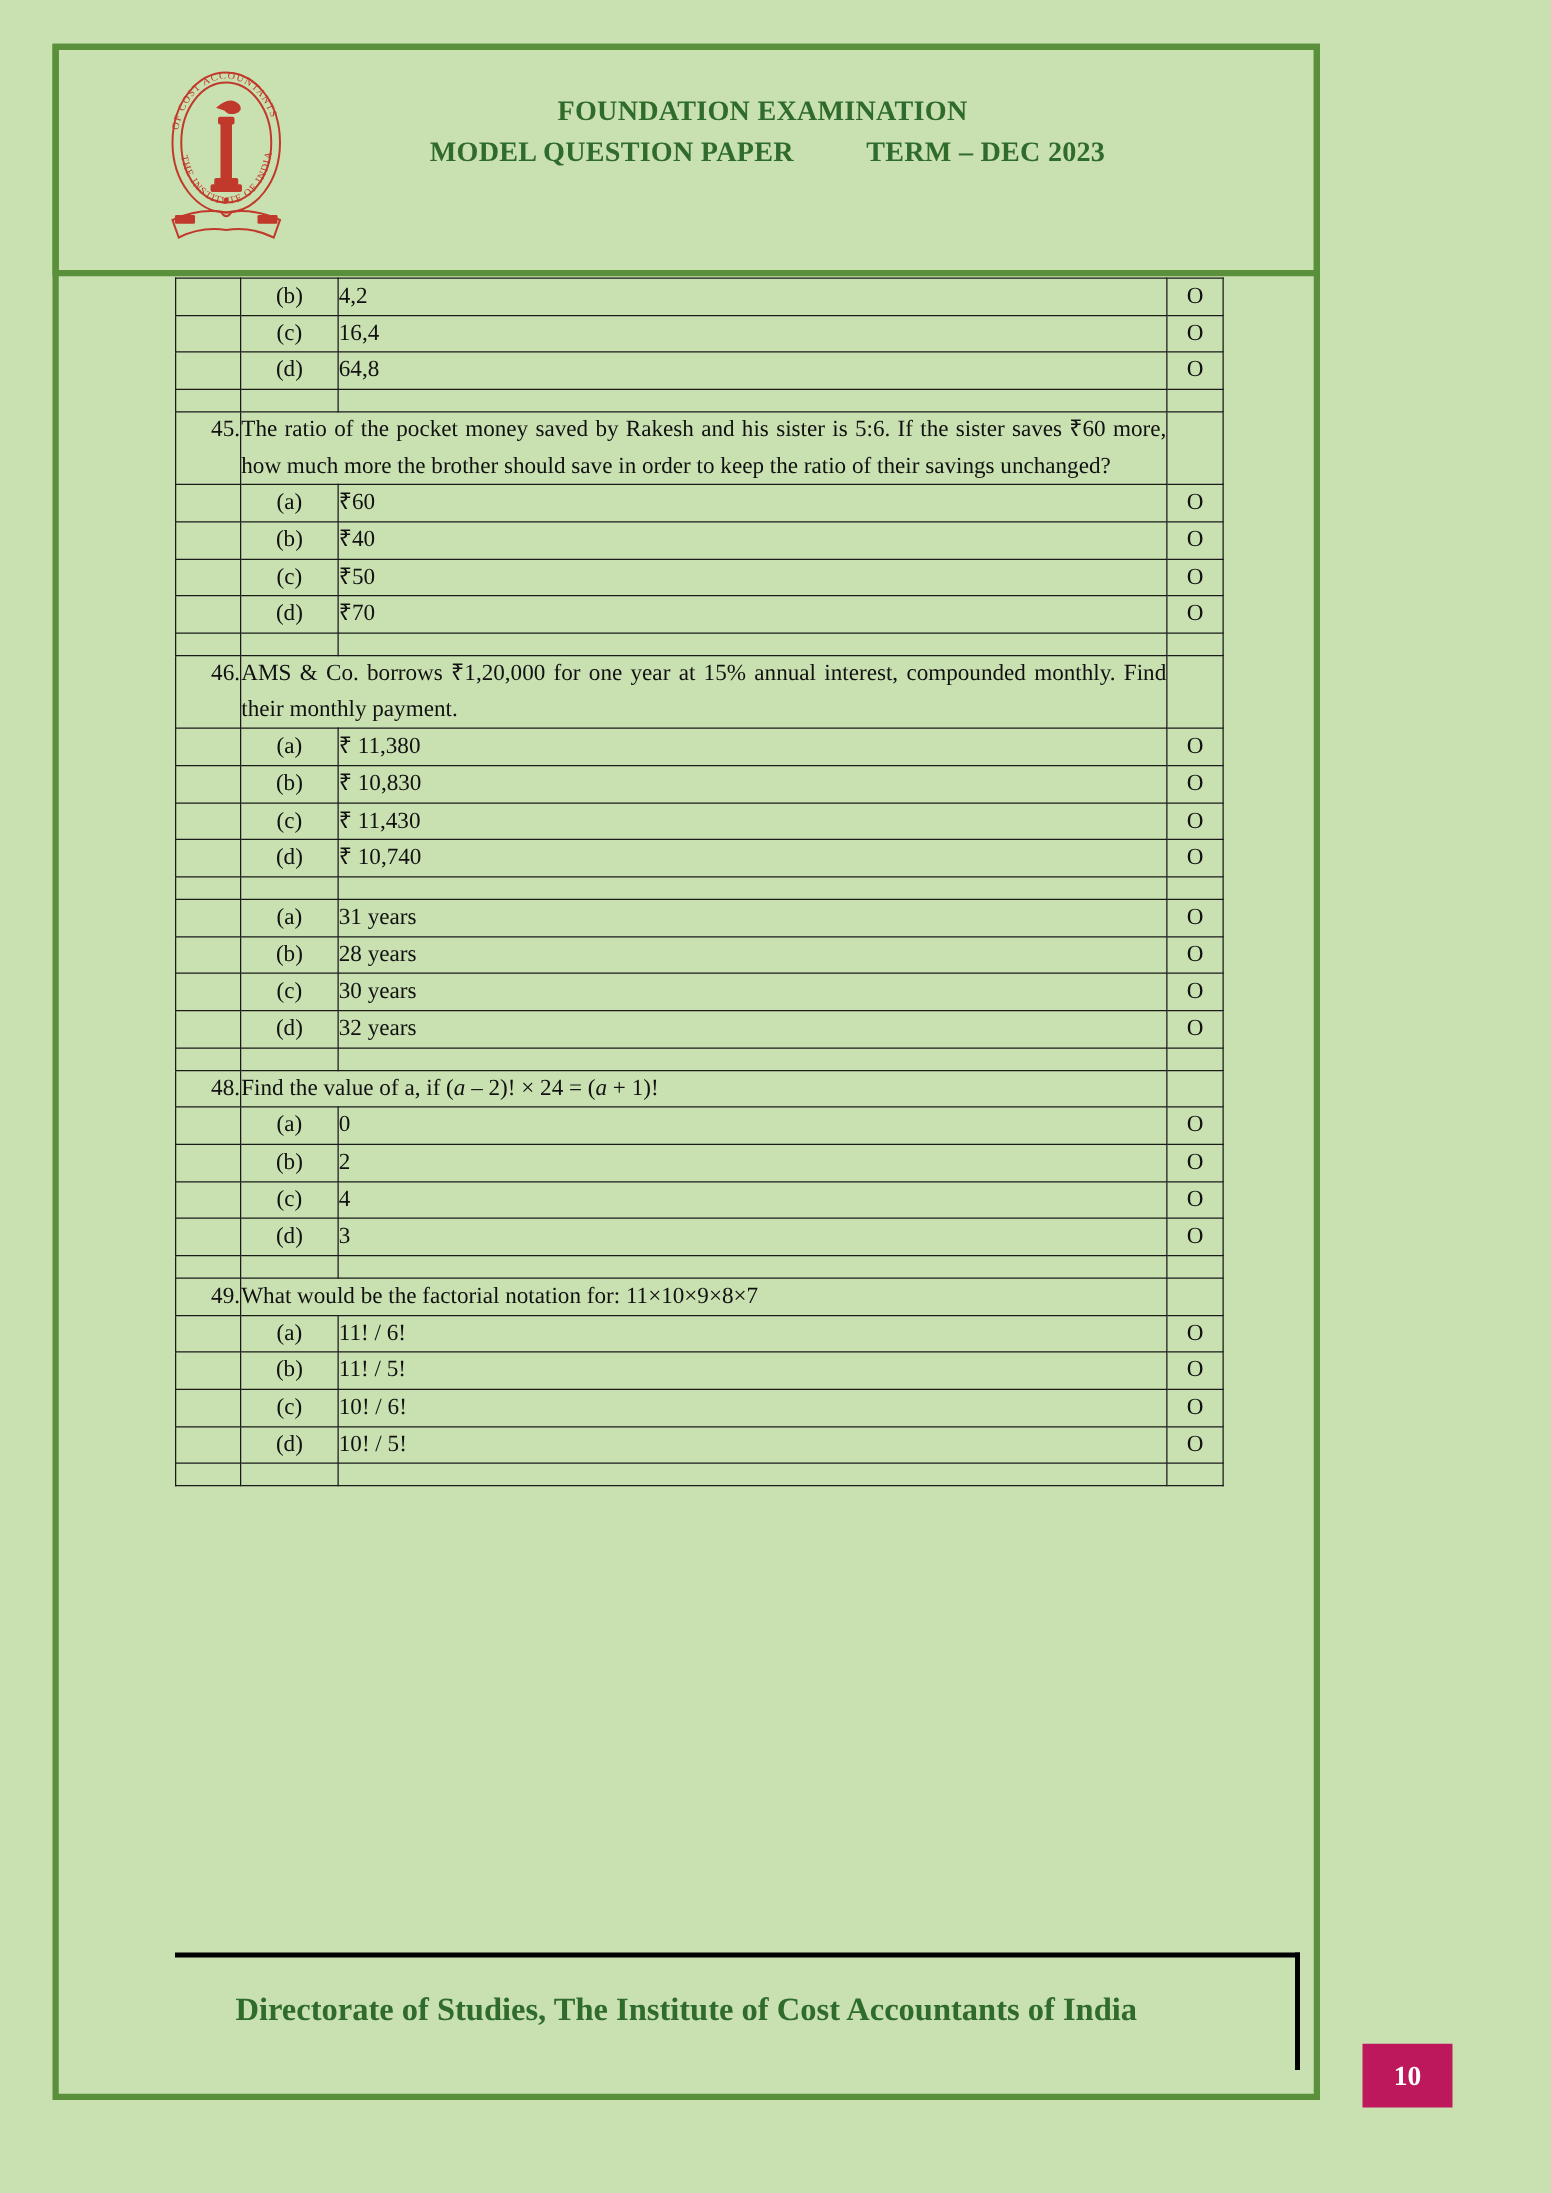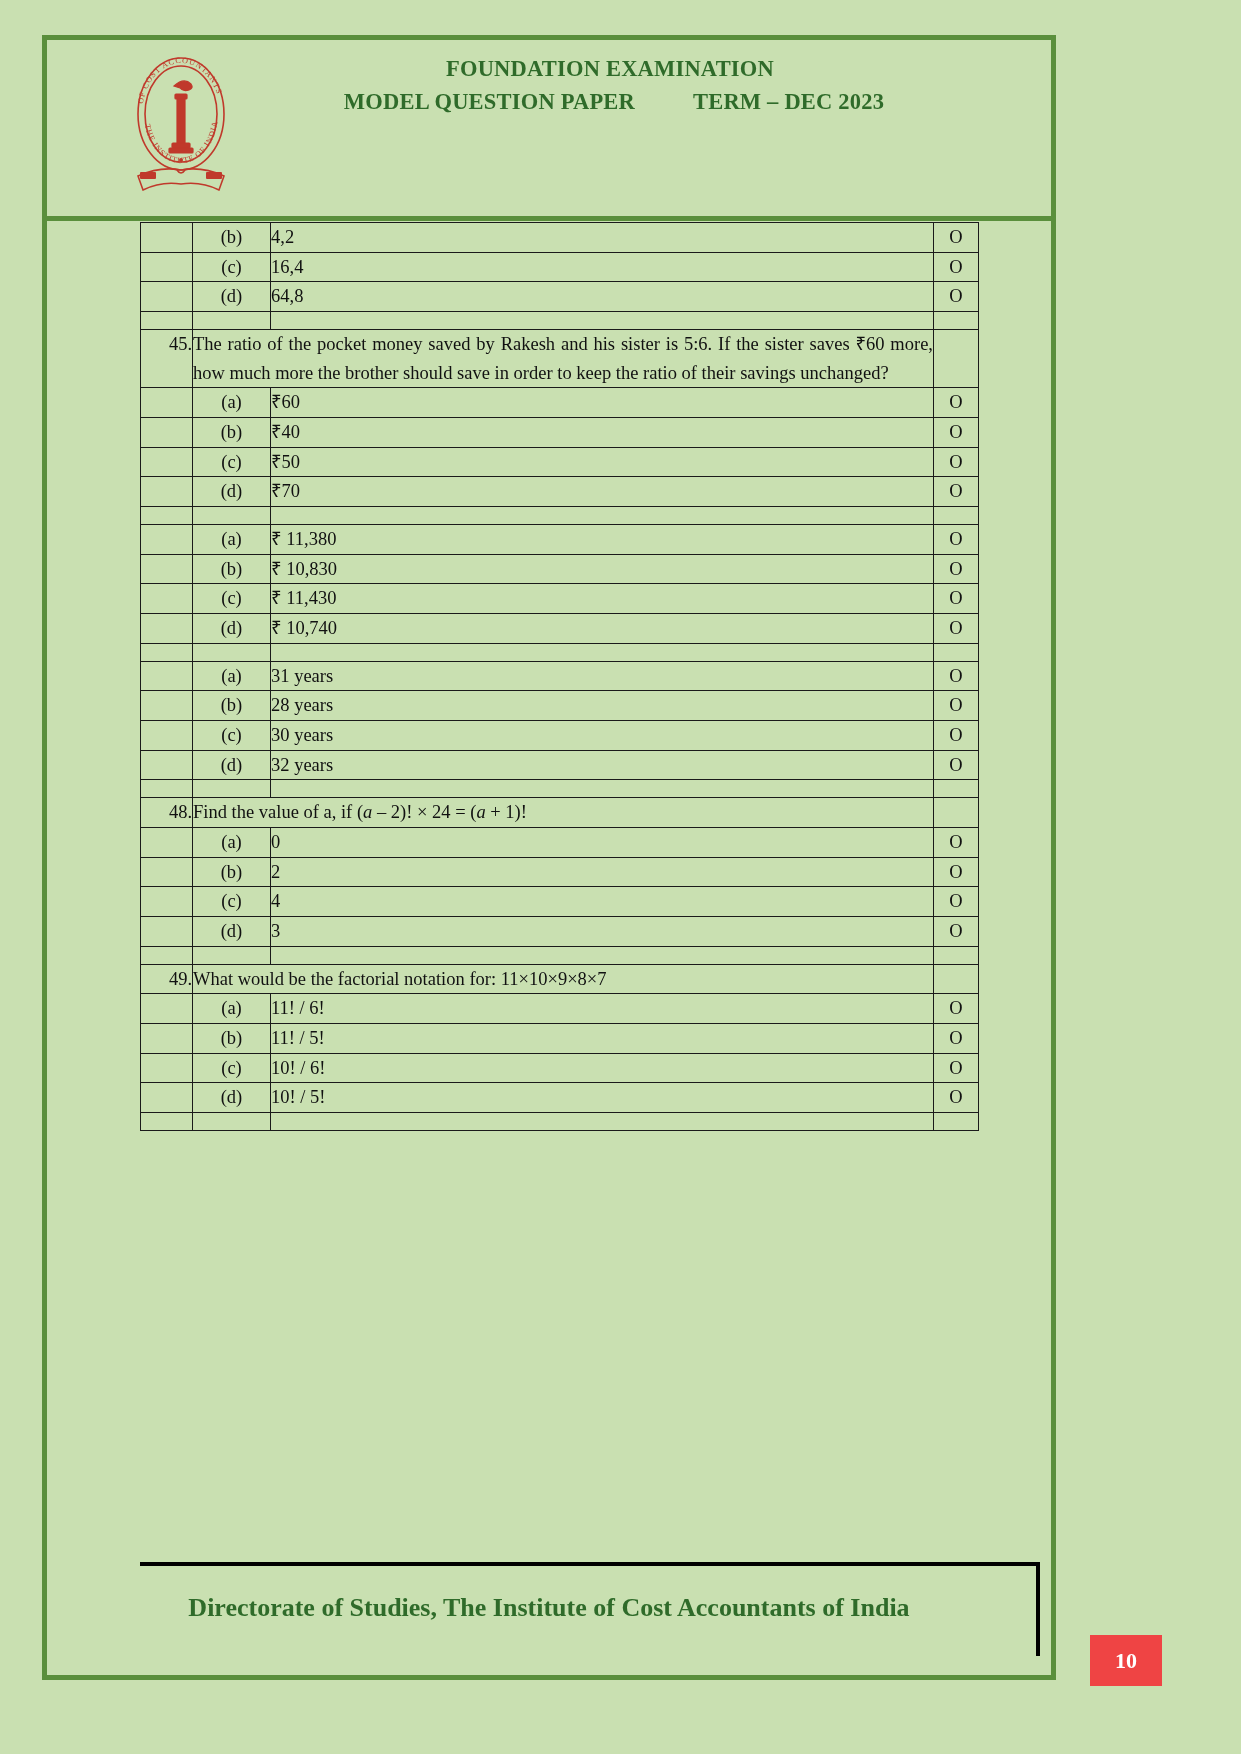--- a/index.html
+++ b/index.html
@@ -38,21 +38,21 @@
   .logo {
     position: absolute;
     left: 75px;
     top: 12px;
     width: 118px;
     height: 152px;
   }
   .header-lines {
     position: absolute;
     left: 150px;
-    top: 12px;
+    top: 32px;
     right: 10px;
     text-align: center;
   }
   .hline {
     color: #2f6b2a;
     font-weight: bold;
     font-size: 22.5px;
     line-height: 33px;
     letter-spacing: 0.2px;
     white-space: nowrap;
@@ -160,21 +160,21 @@
     color: #2f6b2a;
     font-weight: bold;
     font-size: 26px;
   }
   .page-badge {
     position: absolute;
     left: 1090px;
     top: 1635px;
     width: 72px;
     height: 51px;
-    background: #ef4444;
+    background: #be185d;
     color: #ffffff;
     font-weight: bold;
     font-size: 22px;
     display: flex;
     align-items: center;
     justify-content: center;
   }
 </style>
 </head>
 <body>
@@ -290,20 +290,25 @@
           <td class="optlabel">(d)</td>
           <td class="opttext">₹70</td>
           <td class="mark">O</td>
         </tr>
         <tr class="spacer">
           <td class="num"></td>
           <td class="optlabel"></td>
           <td class="opttext"></td>
           <td class="mark"></td>
         </tr>
+        <tr class="question">
+          <td class="num">46.</td>
+          <td class="qtext" colspan="2">AMS &amp; Co. borrows ₹1,20,000 for one year at 15% annual interest, compounded monthly. Find their monthly payment.</td>
+          <td class="mark"></td>
+        </tr>
         <tr class="option">
           <td class="num"></td>
           <td class="optlabel">(a)</td>
           <td class="opttext">₹ 11,380</td>
           <td class="mark">O</td>
         </tr>
         <tr class="option">
           <td class="num"></td>
           <td class="optlabel">(b)</td>
           <td class="opttext">₹ 10,830</td>

